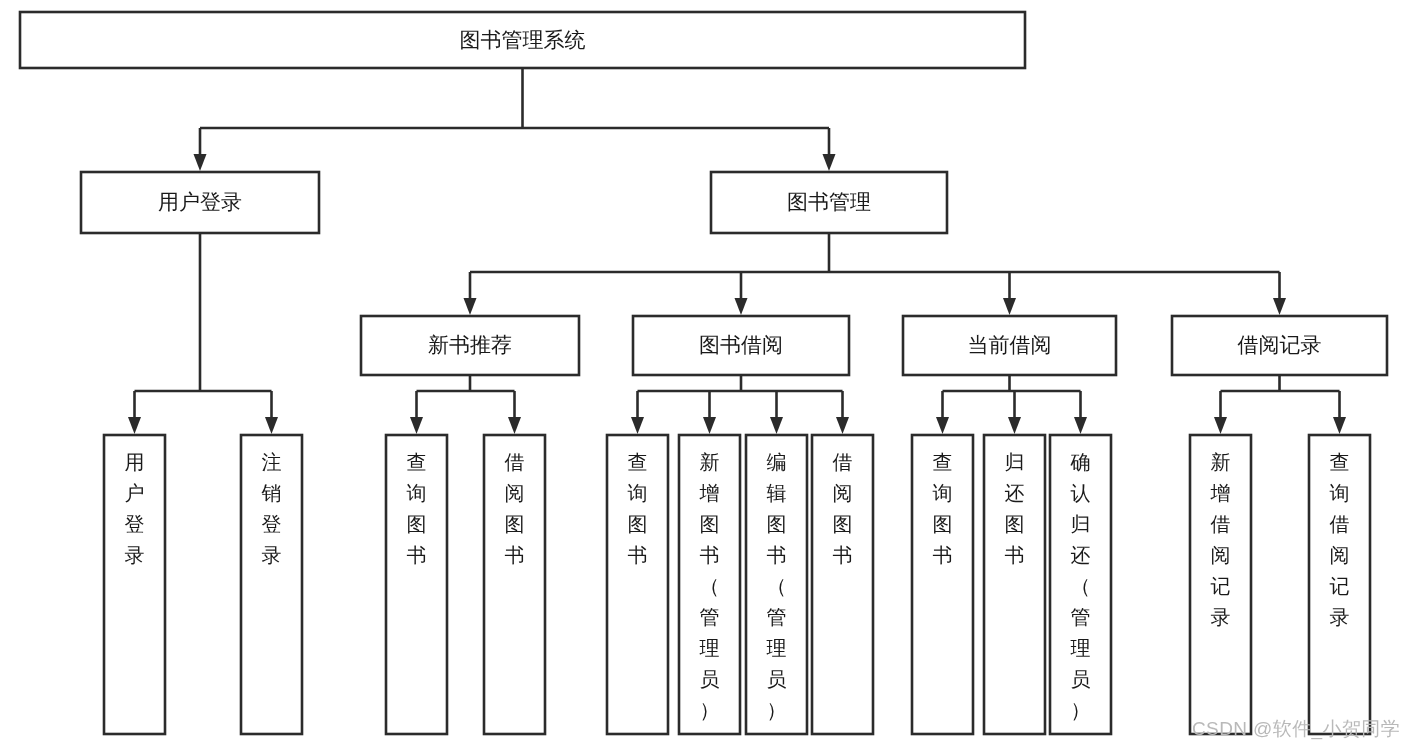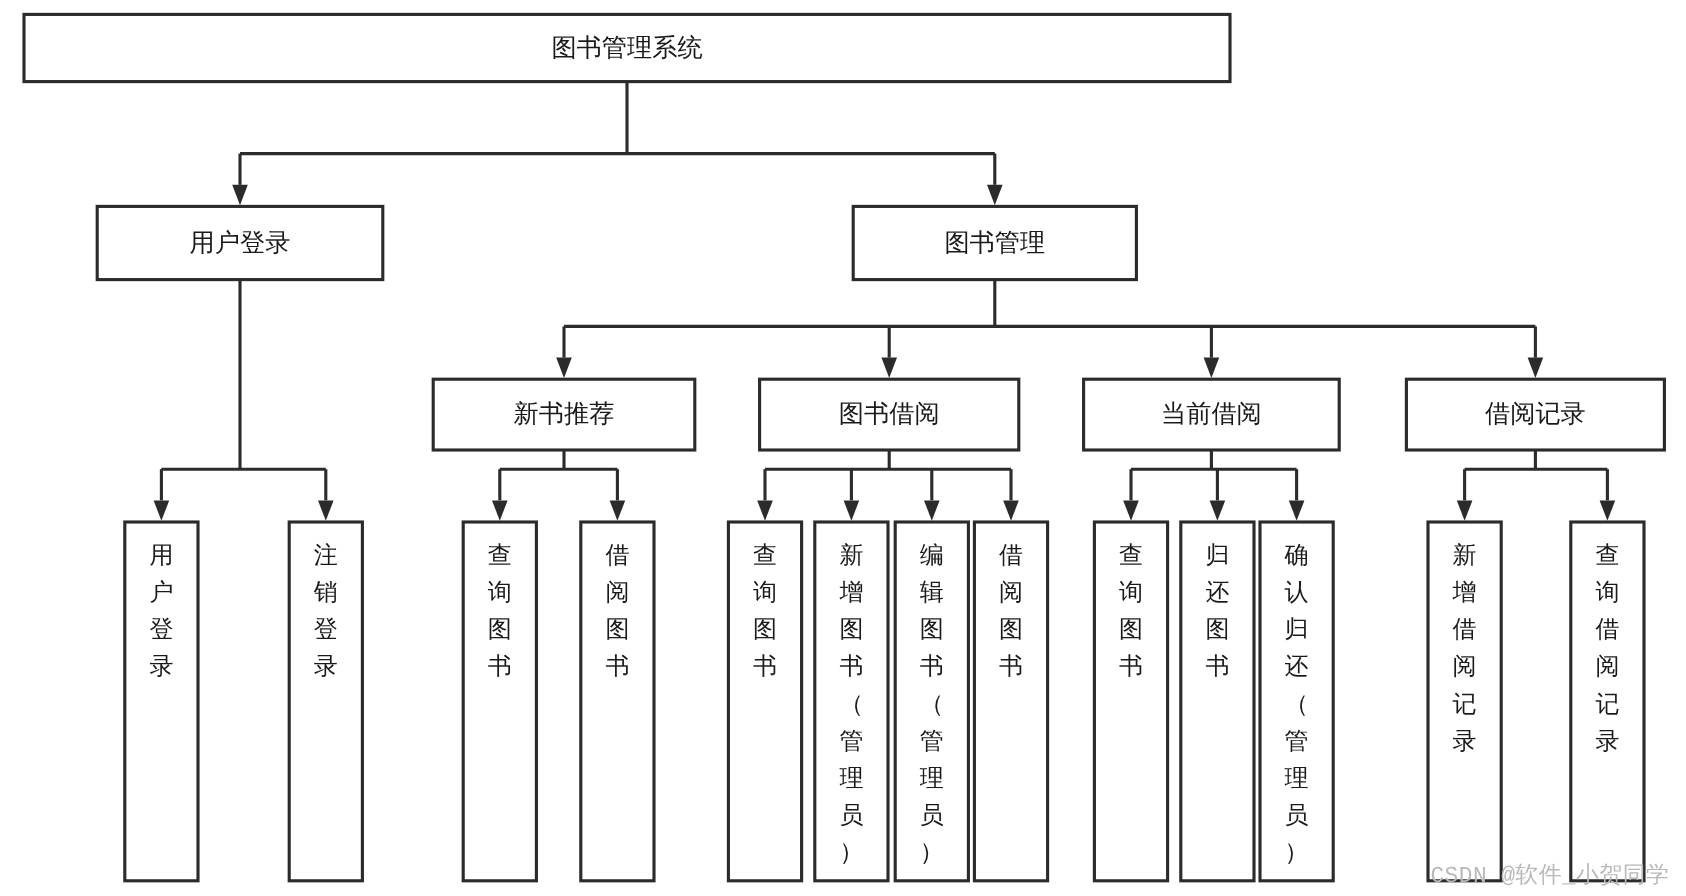--- a/index.html
+++ b/index.html
@@ -50,21 +50,21 @@
     dominant-baseline: middle;
   }
   .node-label-v {
     font-family: "Liberation Sans", "DejaVu Sans", sans-serif;
     font-size: 20px;
     fill: #1a1a1a;
     text-anchor: middle;
   }
   .watermark-text {
     position: absolute;
-    font-family: Liberation Mono, monospace;
+    font-family: Liberation Sans, sans-serif;
     font-size: 19px;
     color: #b9b9b9;
     white-space: nowrap;
     letter-spacing: 0.4px;
     user-select: none;
   }
 </style>
 </head>
 <body>
 

